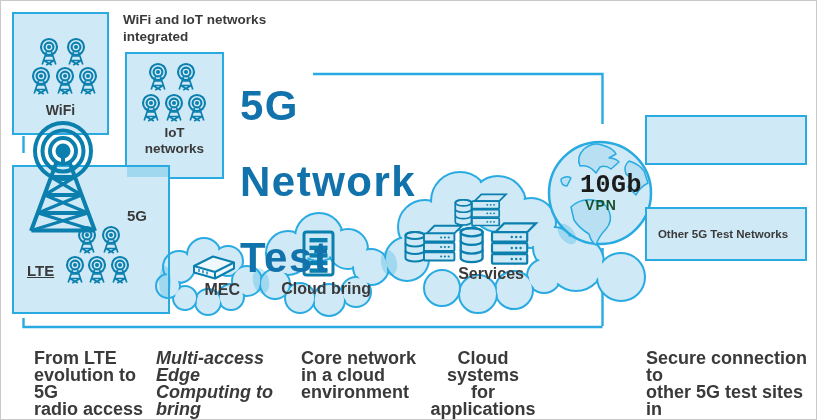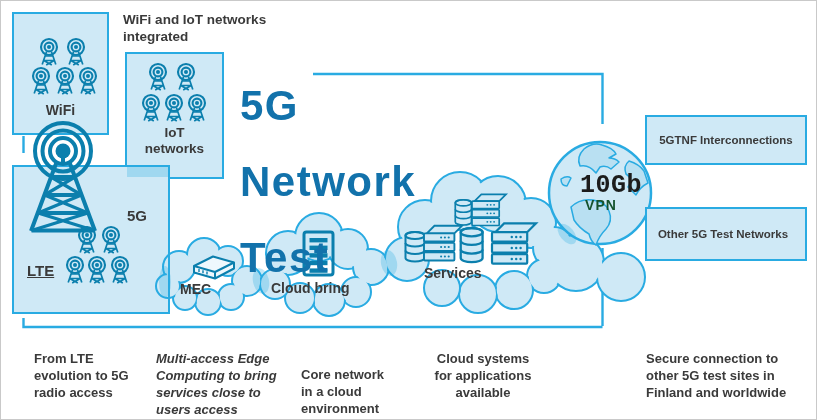--- a/index.html
+++ b/index.html
@@ -8,25 +8,25 @@
     border:1px solid #c9c9c9;background:#ffffff;overflow:hidden;
     font-family:"Liberation Sans","DejaVu Sans",sans-serif;
   }
   .stage svg{position:absolute;left:0;top:0;}
   .txt{position:absolute;white-space:pre-line;color:#3a3a3a;font-weight:bold;}
   .note{font-size:13.5px;line-height:17px;}
   .boxlabel{font-size:14px;text-align:center;}
   .small-label{font-size:13.5px;line-height:16px;text-align:center;}
   .title{font-size:42px;line-height:38px;color:#1272ab;letter-spacing:1.5px;font-weight:bold;}
   .tag{font-size:15px;}
-  .cloudlabel{font-size:14px;text-align:left;}
+  .cloudlabel{font-size:16px;text-align:right;}
   .gb{font-size:25px;color:#1c1c1c;text-align:right;letter-spacing:0.5px;font-family:Liberation Mono, monospace;}
   .vpn{font-size:14px;color:#14532d;text-align:center;letter-spacing:1px;}
   .rbox{font-size:11.5px;display:flex;align-items:center;justify-content:center;text-align:center;}
-  .caption{font-size:13px;line-height:17px;}
+  .caption{font-size:18px;line-height:17px;}
 </style>
 </head>
 <body>
 
 <div class="stage">
 
 <svg width="817" height="420" viewBox="0 0 817 420">
   <defs>
     <g id="antenna" stroke="#0b7fad" fill="none" stroke-width="2.1">
       <circle cx="12" cy="9" r="8"></circle>
@@ -247,31 +247,30 @@
 <div class="txt tag" style="left:26px;top:261px;text-decoration:underline;">LTE</div>
 <div class="txt tag" style="left:126px;top:206px;">5G</div>
 
 <div class="txt cloudlabel" style="left:179px;top:280px;width:60px;">MEC</div>
 <div class="txt cloudlabel" style="left:270px;top:279px;width:100px;">Cloud bring</div>
 <div class="txt cloudlabel" style="left:423px;top:264px;width:100px;">Services</div>
 
 <div class="txt gb" style="left:559px;top:170px;width:82px;">10Gb</div>
 <div class="txt vpn" style="left:559px;top:196px;width:82px;">VPN</div>
 
-<div class="txt rbox" style="left:650px;top:115px;width:150px;height:48px;">5GTNF Interconnections</div>
 <div class="txt rbox" style="left:647px;top:207px;width:150px;height:52px;">Other 5G Test Networks</div>
 
 <div class="txt caption" style="left:33px;top:349px;width:118px;">From LTE
 evolution to 5G
 radio access</div>
 <div class="txt caption" style="left:155px;top:349px;width:140px;font-style:italic;">Multi-access Edge
 Computing to bring
 services close to
 users access</div>
-<div class="txt caption" style="left:300px;top:349px;width:118px;margin-top:16px;">Core network
+<div class="txt caption" style="left:300px;top:349px;width:118px;">Core network
 in a cloud
 environment</div>
 <div class="txt caption" style="left:423px;top:349px;width:118px;text-align:center;">Cloud systems
 for applications
 available</div>
 <div class="txt caption" style="left:645px;top:349px;width:170px;">Secure connection to
 other 5G test sites in
 Finland and worldwide</div>
 
 </div>

